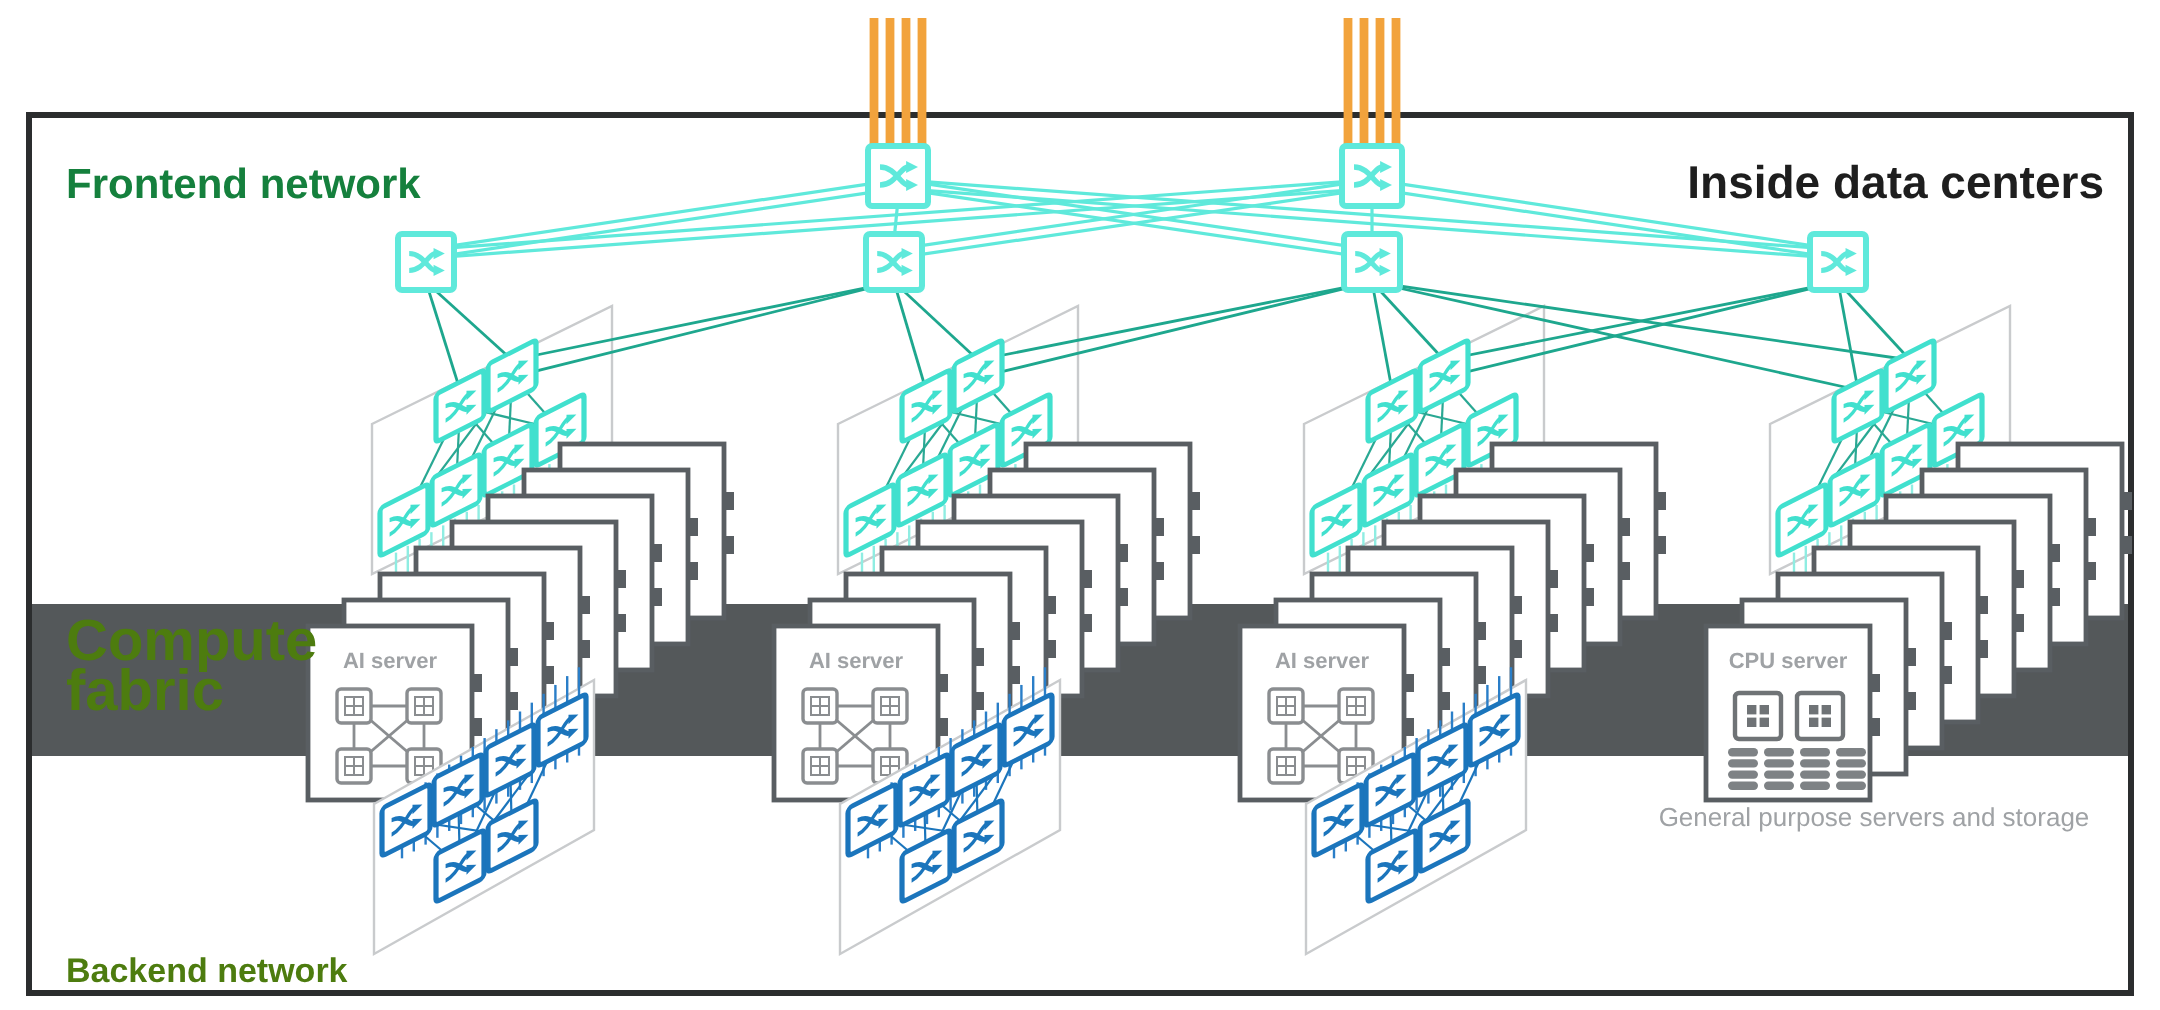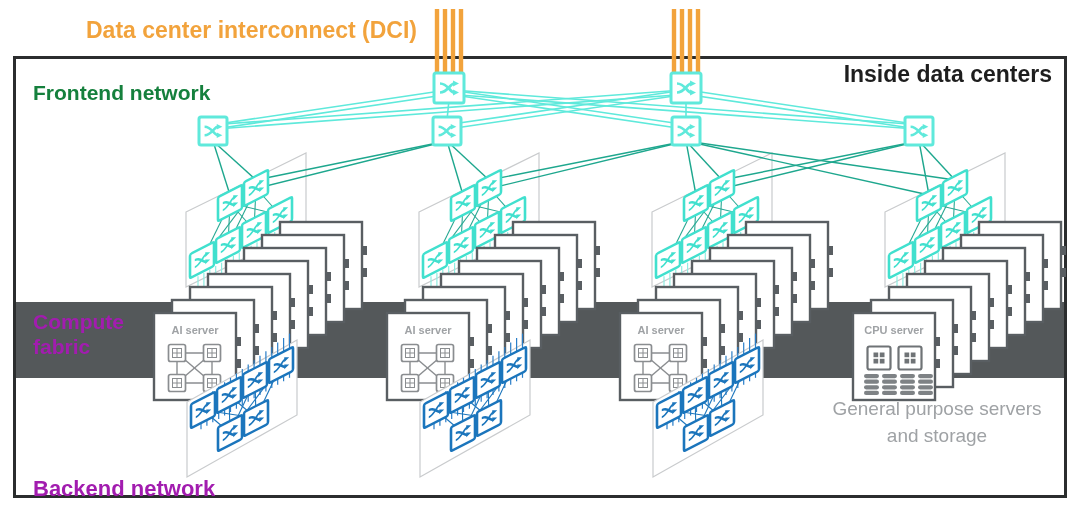--- a/index.html
+++ b/index.html
@@ -2,25 +2,25 @@
 <html><head>
 <meta charset="utf-8">
 <style>
   html,body{margin:0;padding:0;background:#fff;}
   #canvas{position:relative;width:1080px;height:505px;background:#fff;overflow:hidden;
           font-family:"Liberation Sans",sans-serif;}
   #diagram{position:absolute;left:0;top:0;}
   .lbl{position:absolute;white-space:pre-line;font-weight:bold;}
   #lbl-dci{left:86px;top:17px;font-size:23px;color:#F2A33C;}
   #lbl-between{right:32px;top:19px;font-size:23px;color:#1E1E1E;}
-  #lbl-inside{right:28px;top:61px;font-size:23px;color:#1E1E1E;}
+  #lbl-inside{right:28px;top:78px;font-size:23px;color:#1E1E1E;}
   #lbl-frontend{left:33px;top:81px;font-size:21px;color:#15803d;}
-  #lbl-compute{left:33px;top:309px;font-size:21px;color:#a21caf;width:130px;line-height:25px;}
-  #lbl-backend{left:33px;top:476px;font-size:22px;color:#a21caf;}
-  #lbl-general{left:817px;top:395px;width:240px;text-align:center;font-size:19px;
+  #lbl-compute{left:33px;top:309px;font-size:29px;color:#4d7c0f;width:130px;line-height:25px;}
+  #lbl-backend{left:33px;top:476px;font-size:17px;color:#4d7c0f;}
+  #lbl-general{left:817px;top:395px;width:240px;text-align:center;font-size:13px;
                line-height:27px;color:#9FA2A5;font-weight:normal;}
 </style>
 </head>
 <body>
 
 <div id="canvas">
   <svg id="diagram" width="1080" height="505" viewBox="0 0 1080 505">
       <rect x="16" y="302" width="1048" height="76" fill="#54585A"></rect>
       <rect x="14.5" y="57.5" width="1051" height="439" fill="none" stroke="#2B2D2E" stroke-width="3"></rect>
       <g>
@@ -928,19 +928,18 @@
         <polygon points="3.7800000000000002,-7 9.4,-4.2 3.7800000000000002,-1.4" fill="#5FE9DB"></polygon>
       </g>
       <g transform="translate(919,131)">
         <rect x="-14" y="-14" width="28" height="28" rx="2" fill="#fff" stroke="#5FE9DB" stroke-width="3"></rect>
         <path d="M -8.4 -4.2 C -1.26 -4.2 1.26 4.2 4.620000000000001 4.2" fill="none" stroke="#5FE9DB" stroke-width="2.52"></path>
         <path d="M -8.4 4.2 C -1.26 4.2 1.26 -4.2 4.620000000000001 -4.2" fill="none" stroke="#5FE9DB" stroke-width="2.52"></path>
         <polygon points="3.7800000000000002,1.4 9.4,4.2 3.7800000000000002,7" fill="#5FE9DB"></polygon>
         <polygon points="3.7800000000000002,-7 9.4,-4.2 3.7800000000000002,-1.4" fill="#5FE9DB"></polygon>
       </g>
     </svg>
-  <div class="lbl" id="lbl-dci">Data center interconnect (DCI)</div>
   <div class="lbl" id="lbl-inside">Inside data centers</div>
   <div class="lbl" id="lbl-frontend">Frontend network</div>
   <div class="lbl" id="lbl-compute">Compute fabric</div>
   <div class="lbl" id="lbl-backend">Backend network</div>
   <div class="lbl" id="lbl-general">General purpose servers and storage</div>
 </div>
 
 </body></html>

